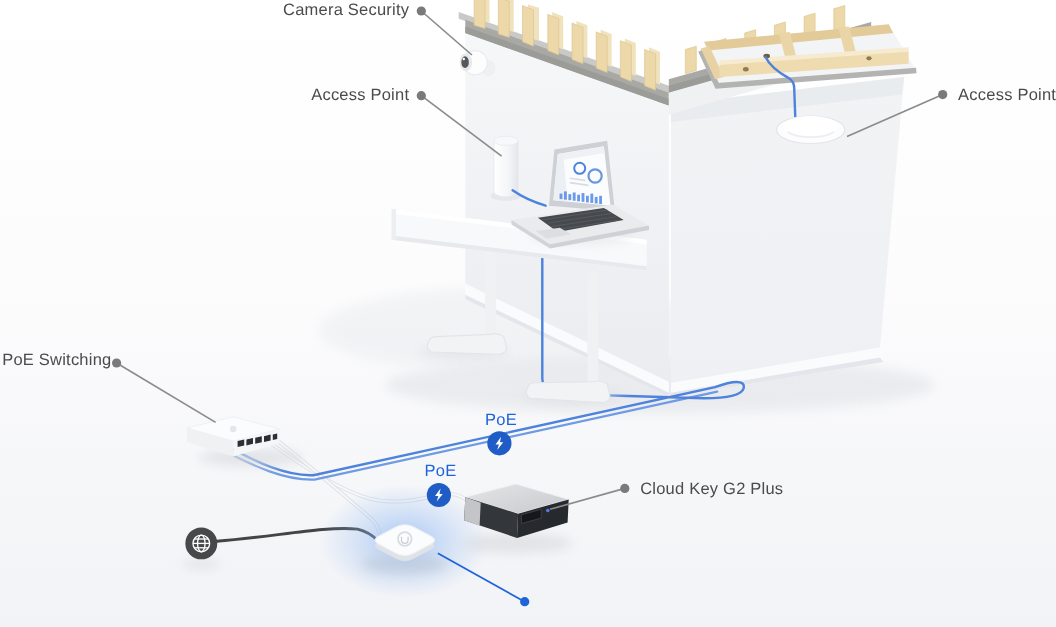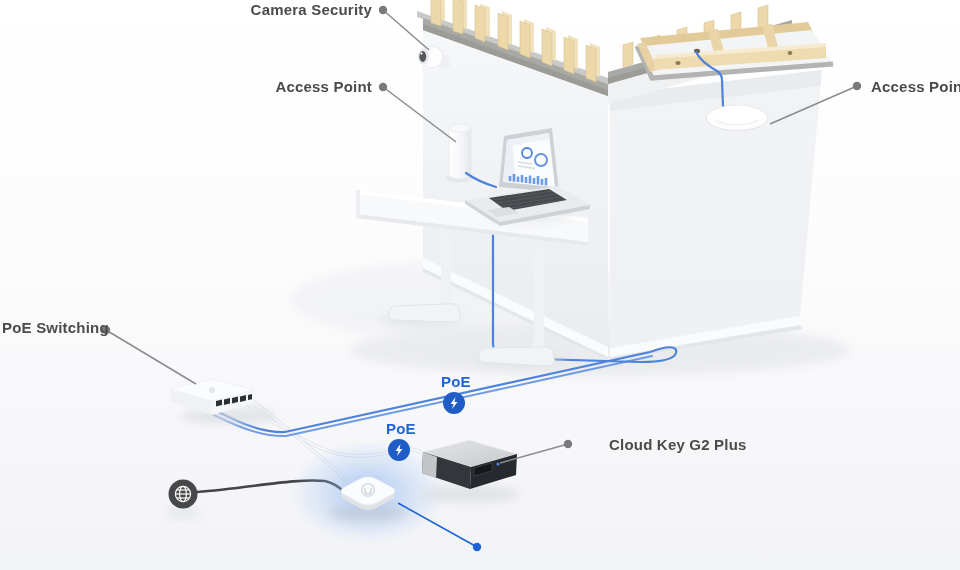--- a/index.html
+++ b/index.html
@@ -3,21 +3,21 @@
 <meta charset="utf-8">
 <style>
   html,body{margin:0;padding:0;background:#ffffff;}
   .stage{
     position:relative;width:960px;height:570px;overflow:hidden;
     font-family:"Liberation Sans",sans-serif;
     background:linear-gradient(180deg,#ffffff 0%,#fcfcfd 45%,#f2f3f6 100%);
   }
   .stage svg{position:absolute;left:0;top:0;}
   .lbl{
-    position:absolute;font-weight:700;font-size:15px;line-height:17px;
+    position:absolute;font-weight:400;font-size:15px;line-height:17px;
     color:#4b4b4b;white-space:nowrap;letter-spacing:.2px;
   }
   .lbl.blue{color:#1e64d8;}
   .lbl.right-align{text-align:right;}
 </style>
 </head>
 <body>
 
 <div class="stage">
 
@@ -293,15 +293,15 @@
     <circle cx="477" cy="547" r="4.2" fill="#1e64d8"></circle>
   </g>
 </svg>
 
 <div class="lbl right-align" style="right:588px;top:1px;">Camera Security</div>
 <div class="lbl right-align" style="right:588px;top:78px;">Access Point</div>
 <div class="lbl" style="left:871px;top:78px;">Access Point</div>
 <div class="lbl" style="left:2px;top:319px;">PoE Switching</div>
 <div class="lbl blue" style="left:441px;top:373px;">PoE</div>
 <div class="lbl blue" style="left:386px;top:420px;">PoE</div>
-<div class="lbl" style="left:609px;top:436px;">Cloud Key G2 Plus</div>
+<div class="lbl" style="left:582px;top:436px;">Cloud Key G2 Plus</div>
 
 </div>
 
 </body></html>

